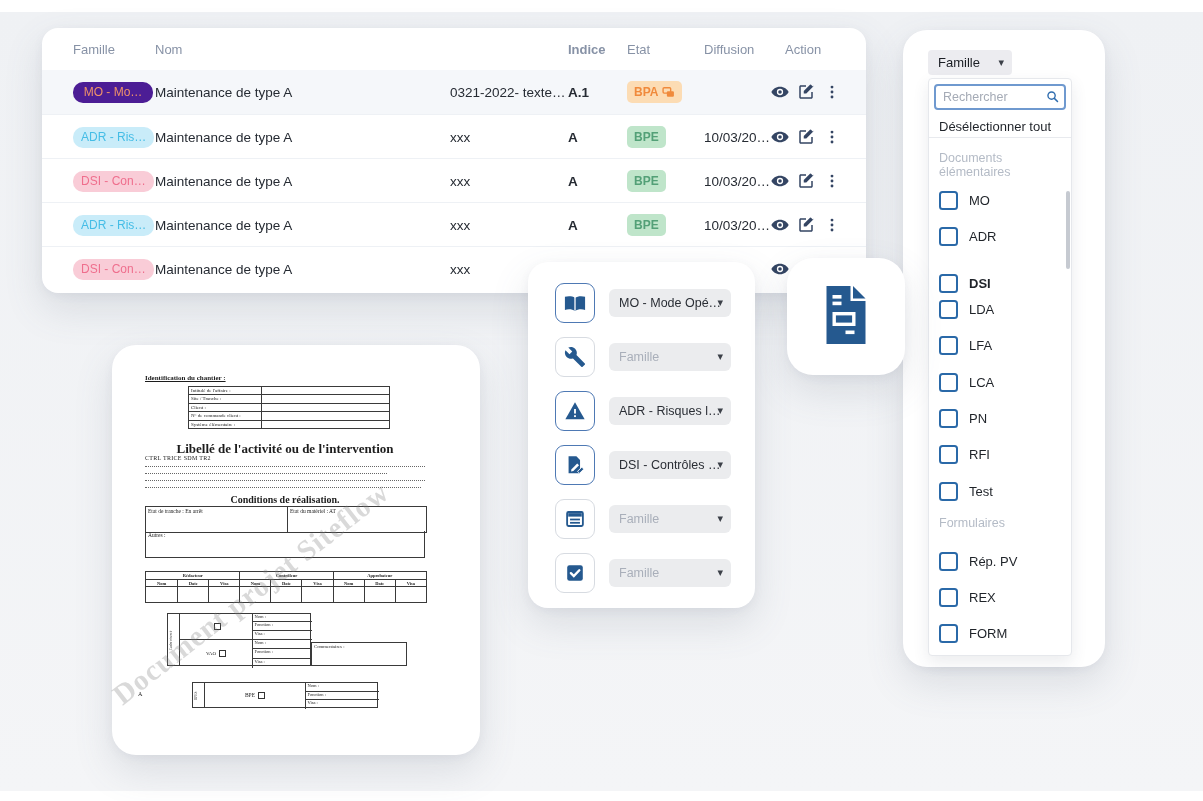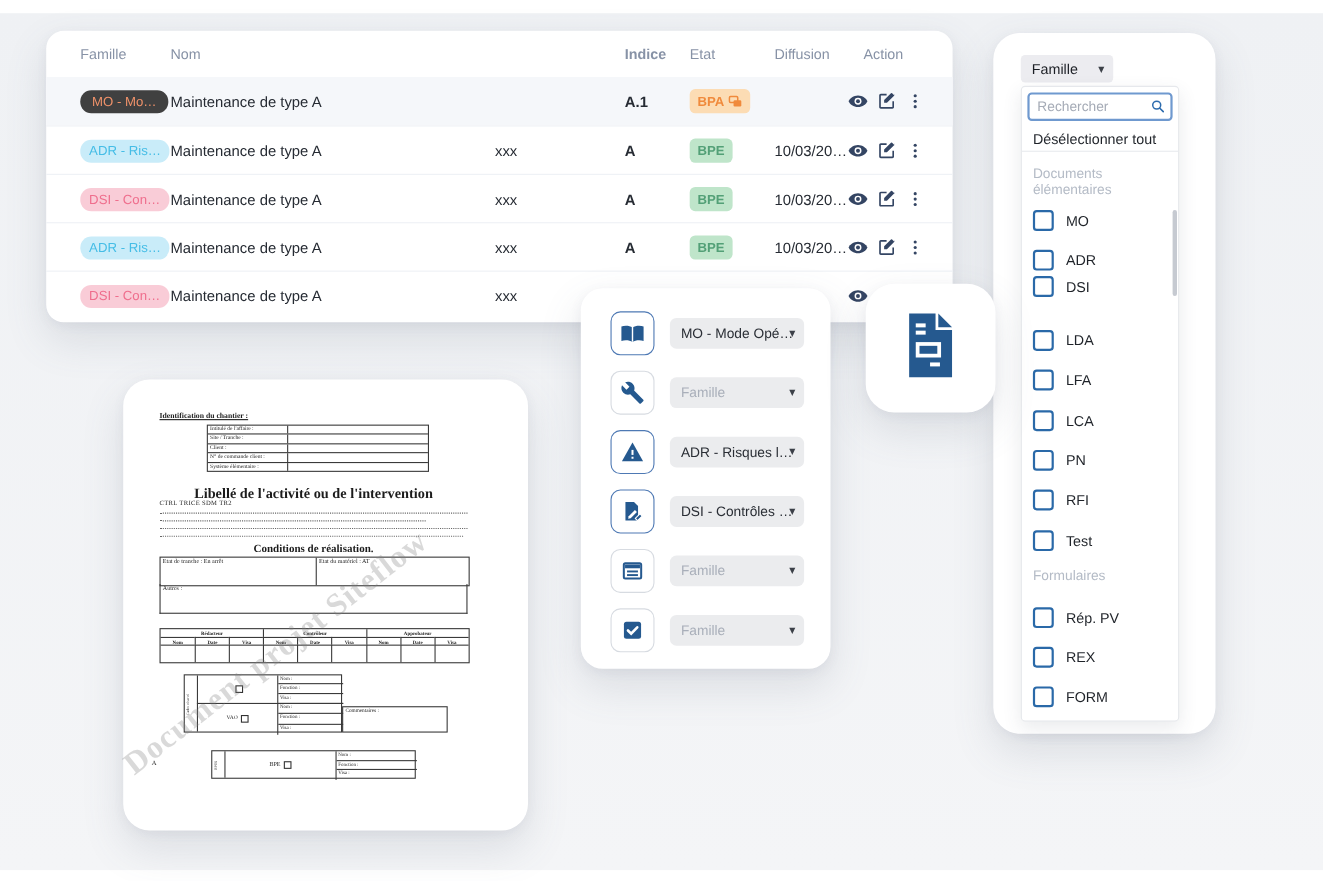--- a/index.html
+++ b/index.html
@@ -128,23 +128,24 @@
         <div class="th c-fam">Famille</div>
         <div class="th c-nom">Nom</div>
         <div class="th c-ind">Indice</div>
         <div class="th c-etat">Etat</div>
         <div class="th c-dif">Diffusion</div>
         <div class="th c-act-h">Action</div>
       </div>
     <div id="tbody">
         <div class="trow shaded" style="top: 42px;">
           <span class="cell c-fam">
-            <span class="fam-badge" style="background: #404040; color: rgb(240, 146, 106);">MO - Mo…</span>
+            <span class="fam-badge" style="background: #4c1d95; color: rgb(240, 146, 106);">MO - Mo…</span>
           </span>
           <span class="cell c-nom">Maintenance de type A</span>
+          <span class="cell c-ref">0321-2022- texte…</span>
           <span class="cell c-ind">A.1</span>
           <span class="cell c-etat">
             <span class="etat-badge" style="background: rgb(252, 220, 180); color: rgb(240, 138, 60);">
               <span>BPA</span>
               <span style="display: flex;">
                 <svg width="13" height="13" viewBox="0 0 12 12">
                   <rect x="1" y="1.6" width="7" height="5" rx="1" fill="none" stroke="currentColor" stroke-width="1.3"></rect>
                   <rect x="4.5" y="4.8" width="6.5" height="5.2" rx="1" fill="currentColor"></rect>
                 </svg>
               </span>
@@ -536,21 +537,21 @@
       <div class="fgroups" id="filterGroups">
           <div class="fgroup-label" style="top: 72px;">Documents élémentaires</div>
           <div class="fitem" style="top: 112px;">
             <span class="fcheck"></span>
             <span>MO</span>
           </div>
           <div class="fitem" style="top: 148.4px;">
             <span class="fcheck"></span>
             <span>ADR</span>
           </div>
-          <div class="fitem" style="top: 172px;">
+          <div class="fitem" style="top: 195px; font-weight: bold;">
             <span class="fcheck"></span>
             <span>DSI</span>
           </div>
           <div class="fitem" style="top: 221.2px;">
             <span class="fcheck"></span>
             <span>LDA</span>
           </div>
           <div class="fitem" style="top: 257.6px;">
             <span class="fcheck"></span>
             <span>LFA</span>

